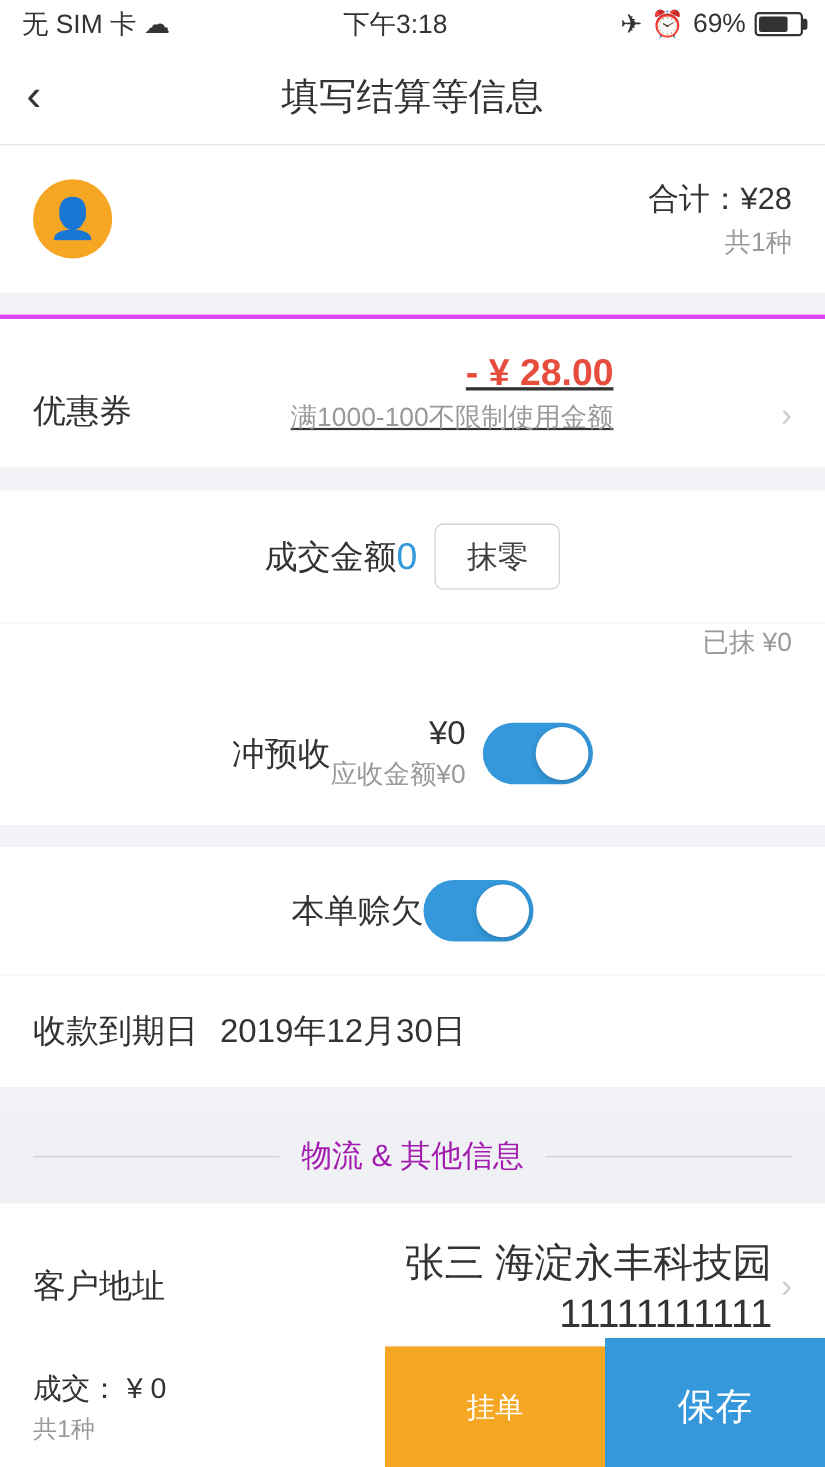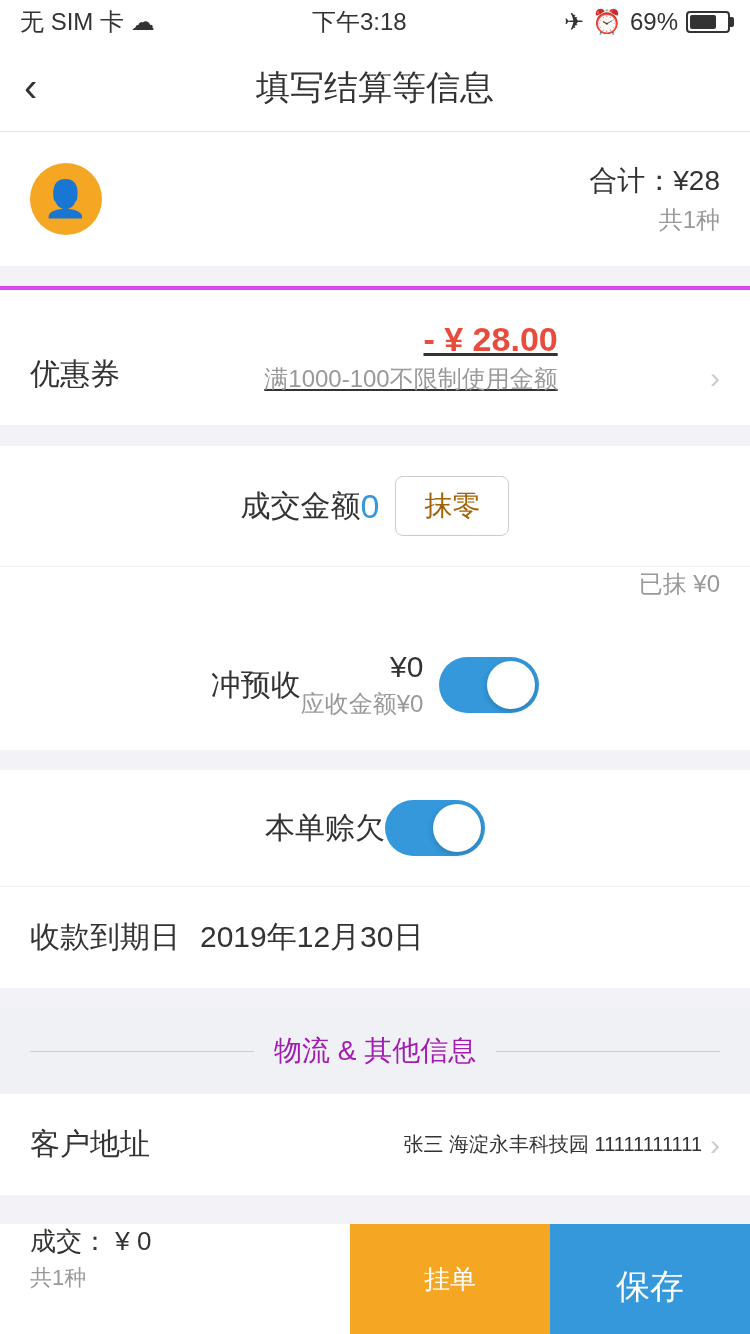--- a/index.html
+++ b/index.html
@@ -170,21 +170,21 @@
       color: #999;
       margin-top: 4px;
     }
 
     
     .round-zero-btn {
       border: 1px solid #ccc;
       border-radius: 8px;
       padding: 10px 28px;
       font-size: 28px;
-      color: #a16207;
+      color: #404040;
       background: #fff;
       cursor: pointer;
       white-space: nowrap;
     }
 
     
     .toggle {
       width: 100px;
       height: 56px;
       border-radius: 28px;
@@ -242,36 +242,36 @@
       align-items: center;
       justify-content: space-between;
     }
     .address-label {
       font-size: 30px;
       color: #333;
       flex-shrink: 0;
       margin-right: 20px;
     }
     .address-value {
-      font-size: 20px;
+      font-size: 36px;
       color: #333;
       flex: 1;
       text-align: right;
     }
 
     
     .bottom-bar {
       position: fixed;
       bottom: 0;
       left: 0;
       width: 750px;
       height: 110px;
       background: #fff;
       display: flex;
-      align-items: flex-start;
+      align-items: center;
     }
     .bottom-info {
       flex: 1;
       padding: 0 30px;
     }
     .bottom-deal {
       font-size: 26px;
       color: #333;
     }
     .bottom-count {

